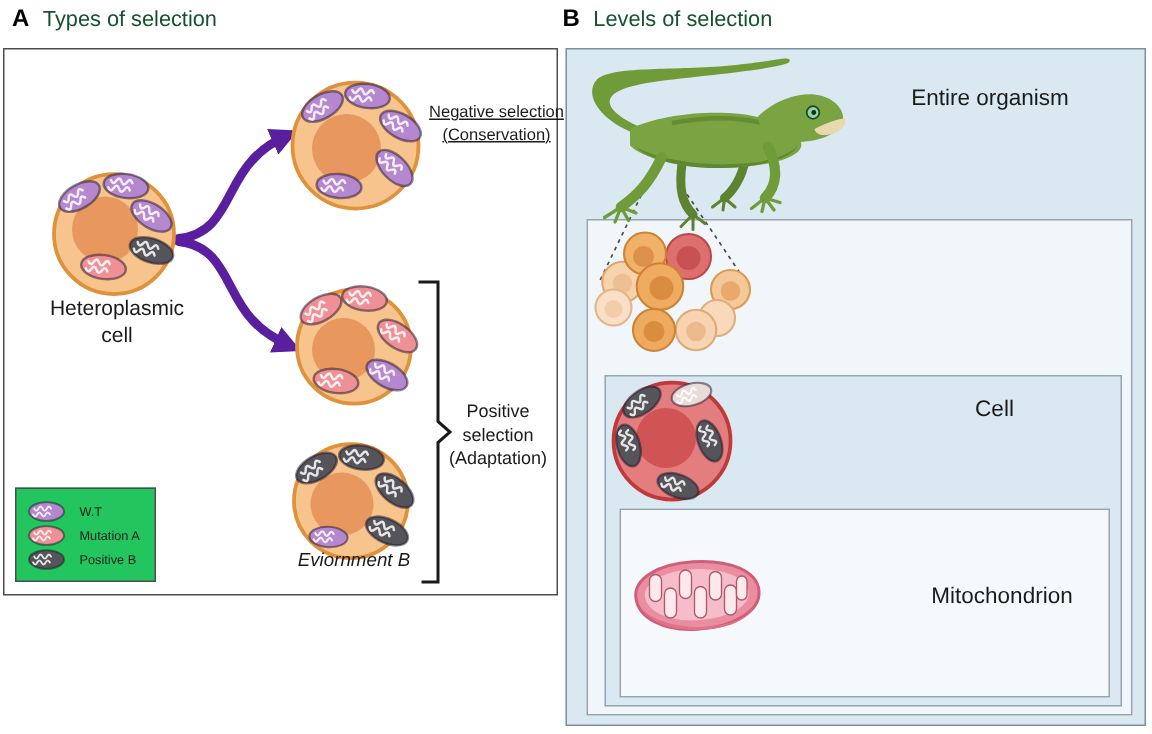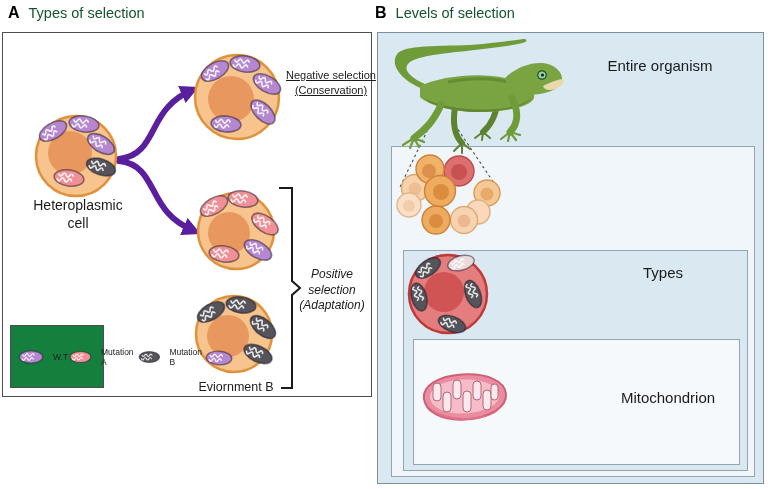--- a/index.html
+++ b/index.html
@@ -29,22 +29,22 @@
   .boxMito{
     position:absolute;left:9px;top:88px;width:327px;height:126px;
     background:#f5f9fc;border:1px solid #93a5b1;box-sizing:border-box;
   }
   .lbl{position:absolute;z-index:6;color:#1b1b1b;}
   .lbl.center{text-align:center;}
   .lvl{font-size:15px;white-space:nowrap;}
   .overlay{position:absolute;left:0;top:0;z-index:5;pointer-events:none;}
   .legend{
     position:absolute;left:10px;top:325px;width:94px;height:63px;z-index:6;
-    background:#15803d;border:1.5px solid #4d4d4d;box-sizing:border-box;
-    display:flex;justify-content:space-between;padding:2px 6px;
+    background:#22c55e;border:1.5px solid #4d4d4d;box-sizing:border-box;
+    display:flex;flex-direction:column;justify-content:center;padding:2px 6px;
   }
   .legend-row{display:flex;align-items:center;gap:8px;}
   .legend-row .txt{font-size:8.5px;color:#222;}
   .mito-wt{color:#b487cf;}
   .mito-ma{color:#ef8f96;}
   .mito-mb{color:#54545a;}
   .mito-white{color:#eadada;}
 </style>
 </head>
 <body>
@@ -213,42 +213,42 @@
         <rect x="491" y="384" width="7" height="16" rx="3.5"></rect>
       </g>
     </g>
   </svg>
 
   <div class="lbl center" style="left:28px;top:196px;width:100px;font-size:14px;line-height:1.3;">Heteroplasmic cell</div>
 
   <div class="lbl center" style="left:286px;top:68px;width:90px;font-size:11px;line-height:1.35;text-decoration:underline;">Negative selection (Conservation)</div>
 
 
-  <div class="lbl center" style="left:176px;top:380px;width:120px;font-size:12.5px;">Eviornment B</div>
-
-  <div class="lbl center" style="left:292px;top:267px;width:80px;font-size:12px;line-height:1.3;font-style:italic;">Positive selection (Adaptation)</div>
+  <div class="lbl center" style="left:176px;top:366px;width:120px;font-size:12.5px;font-style:italic;">Eviornment B</div>
+
+  <div class="lbl center" style="left:292px;top:267px;width:80px;font-size:12px;line-height:1.3;">Positive selection (Adaptation)</div>
 
   <div class="legend">
     <div class="legend-row">
       <svg viewBox="-18 -10 36 20" width="28" height="16" style="color: rgb(180, 135, 207);">
           <use href="#mitoShape"></use>
         </svg>
       <span class="txt">W.T</span>
     </div>
     <div class="legend-row">
       <svg viewBox="-18 -10 36 20" width="28" height="16" style="color: rgb(239, 143, 150);">
           <use href="#mitoShape"></use>
         </svg>
       <span class="txt">Mutation A</span>
     </div>
     <div class="legend-row">
       <svg viewBox="-18 -10 36 20" width="28" height="16" style="color: rgb(84, 84, 90);">
           <use href="#mitoShape"></use>
         </svg>
-      <span class="txt">Mutation B</span>
+      <span class="txt">Positive B</span>
     </div>
   </div>
 
   <div class="lbl center lvl" style="left:560px;top:57px;width:200px;">Entire organism</div>
-  <div class="lbl center lvl" style="left:563px;top:264px;width:200px;">Types</div>
+  <div class="lbl center lvl" style="left:563px;top:264px;width:200px;">Cell</div>
   <div class="lbl center lvl" style="left:568px;top:389px;width:200px;">Mitochondrion</div>
 
 </div>
 
 </body></html>

